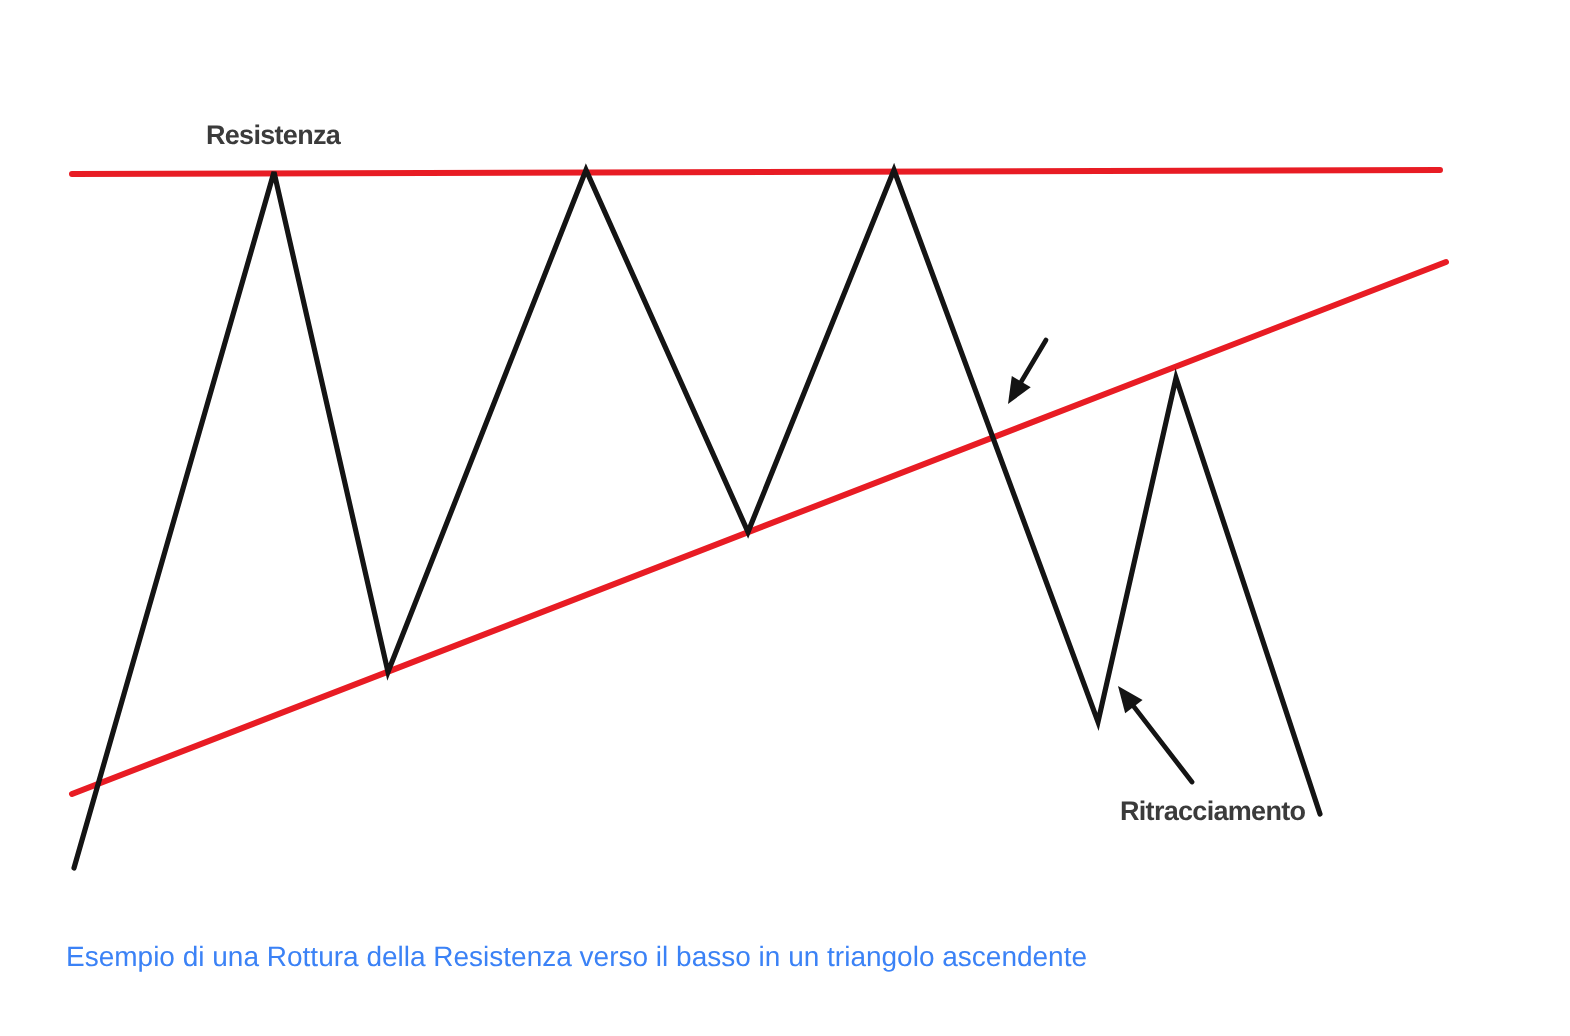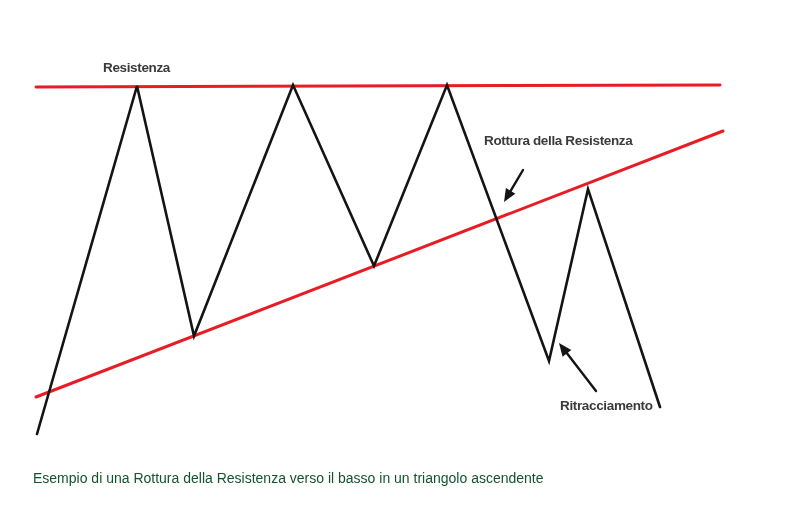--- a/index.html
+++ b/index.html
@@ -34,21 +34,21 @@
   .lbl-resistenza     { left: 103px; top: 60px;  }
   .lbl-rottura        { left: 484px; top: 133px; }
   .lbl-ritracciamento { left: 560px; top: 398px; }
   .caption {
     position: absolute;
     left: 33px;
     top: 470px;
     font-family: "Liberation Sans", sans-serif;
     font-size: 14px;
     font-weight: 400;
-    color: #14532d;
+    color: #3b82f6;
     white-space: nowrap;
     line-height: 1.2;
   }
 </style>
 </head>
 <body>
 
 <div class="stage">
 
   <svg width="785" height="518" viewBox="0 0 785 518" aria-hidden="true">
@@ -56,19 +56,18 @@
       <line x1="36" y1="397" x2="723" y2="131" stroke="#e81c24" stroke-width="3" stroke-linecap="round"></line>
       <polyline points="37,434 137,86 194,336 293,85 374,266 447,85 549,361 588,189 660,407" fill="none" stroke="#141414" stroke-width="2.6" stroke-linejoin="miter" stroke-linecap="round"></polyline>
       <line x1="523" y1="170" x2="510.63700380402065" y2="190.82188833007046" stroke="#141414" stroke-width="2.4" stroke-linecap="round"></line>
       <polygon points="504,202 515.3662048951447,193.62985147792537 505.9078027128966,188.01392518221556" fill="#141414"></polygon>
       <line x1="596" y1="391" x2="566.936602184411" y2="353.29613256356015" stroke="#141414" stroke-width="2.4" stroke-linecap="round"></line>
       <polygon points="559,343 562.5805460998279,356.6539257954263 571.292658268994,349.938339331694" fill="#141414"></polygon>
     </svg>
 
   <div class="chart-label lbl-resistenza">Resistenza</div>
 
-  <div class="chart-label lbl-rottura">Rottura della Resistenza</div>
 
   <div class="chart-label lbl-ritracciamento">Ritracciamento</div>
 
   <div class="caption">Esempio di una Rottura della Resistenza verso il basso in un triangolo ascendente</div>
 
 </div>
 
 </body></html>

